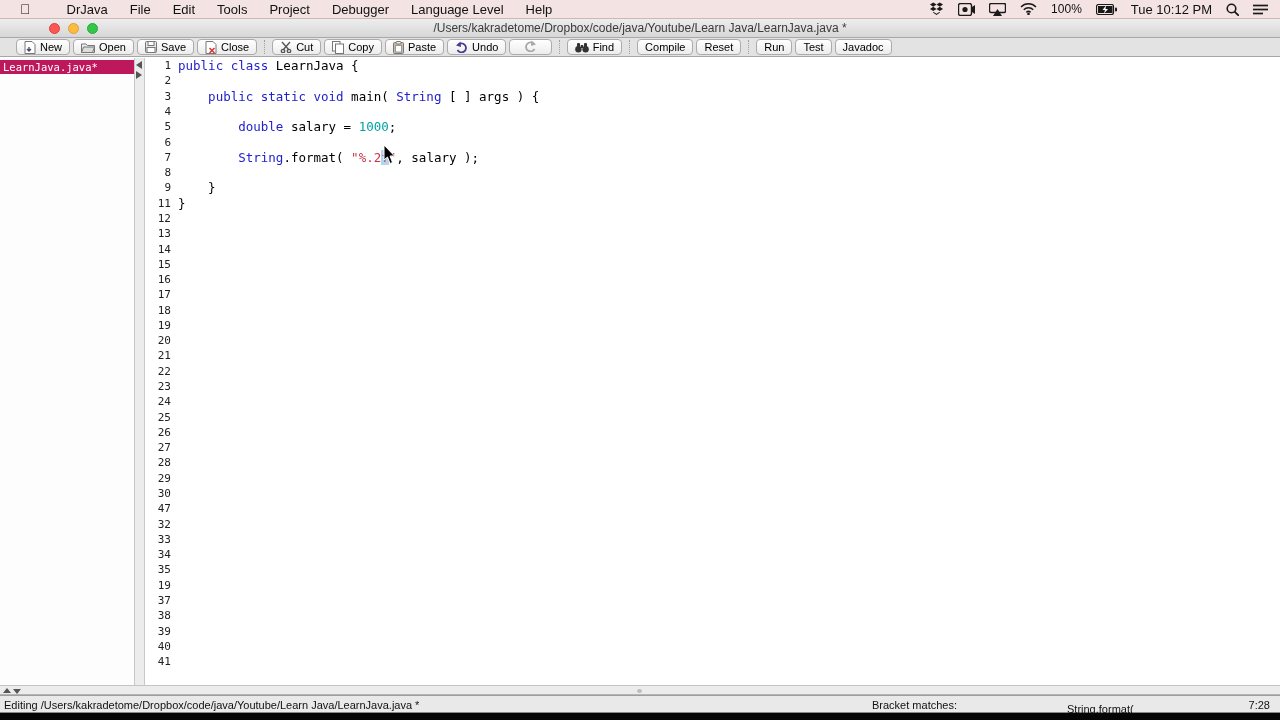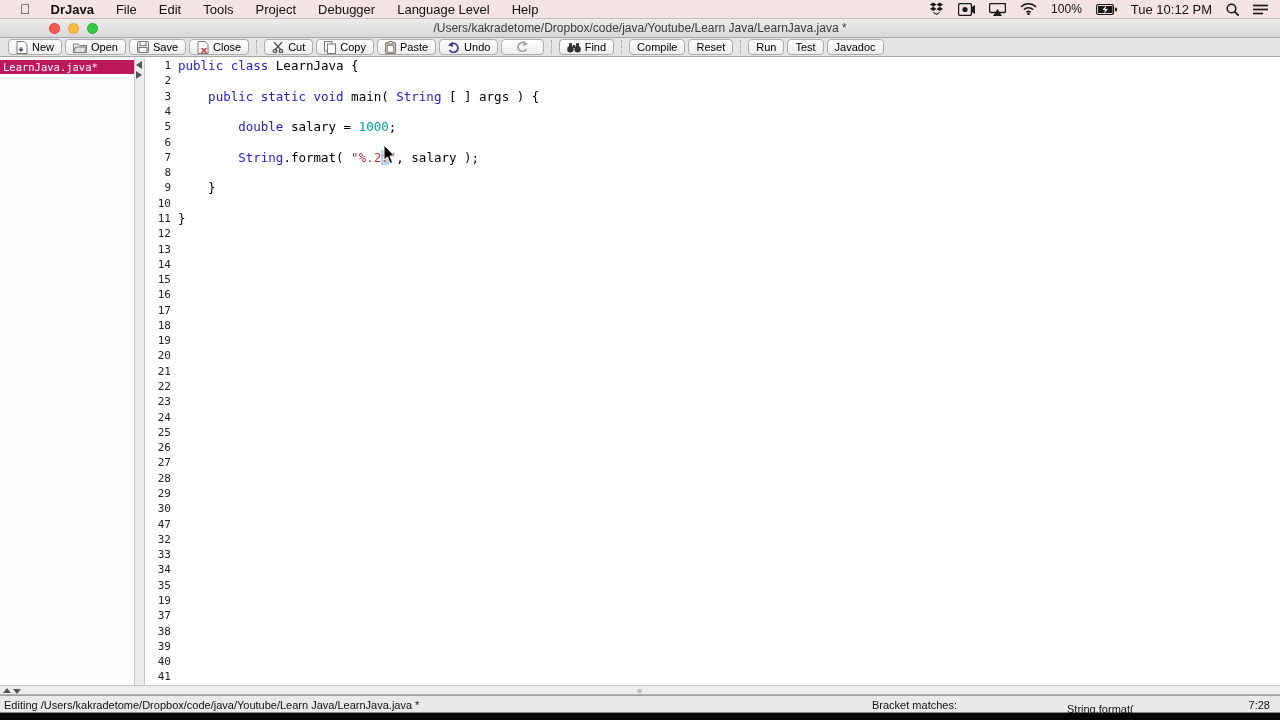--- a/index.html
+++ b/index.html
@@ -10,21 +10,21 @@
     background:#000;
   }
   
   .menubar {
     position:absolute; top:0; left:0; width:1280px; height:19px;
     background:#f4e3e3; border-bottom:1px solid #cbb9b9;
     display:flex; align-items:center; font-size:13px; color:#111;
   }
   .menubar .apple { margin-left:20px; font-size:14px; }
   .mb-item { margin-left:22px; white-space:nowrap; }
-  .mb-item.bold { font-weight:bold; margin-left:20px; }
+  .mb-item.bold { font-weight:normal; margin-left:36px; }
   .mb-right { margin-left:auto; display:flex; align-items:center; gap:14px; margin-right:12px; }
   .mb-right svg { display:block; }
   .mb-batt-label { font-size:12px; }
   .mb-clock { font-size:13px; }
   
   .window { position:absolute; top:19px; left:0; width:1280px; height:694px; background:#fff; }
   .titlebar {
     position:absolute; top:0; left:0; width:100%; height:19px;
     background:linear-gradient(#ededed,#d7d7d7); border-bottom:1px solid #a9a9a9;
     display:flex; align-items:center;padding-left:40px;
@@ -35,21 +35,21 @@
   .tl-yellow { background:#fdbc40; border:1px solid #de9f33; }
   .tl-green { background:#33c748; border:1px solid #27aa35; }
   .title-text {
     position:absolute; left:0; right:0; text-align:center;
     font-size:12px; color:#3a3a3a; pointer-events:none;
   }
   
   .toolbar {
     position:absolute; top:19px; left:0; width:100%; height:19px;
     background:#e3e3e3; border-bottom:1px solid #a6a6a6;
-    display:flex; align-items:center; padding-left:8px;
+    display:flex; align-items:center; padding-left:16px;
   }
   .tb-group { display:flex; align-items:center; gap:3px; }
   .tb-sep { width:1px; height:14px; border-left:1px dotted #9d9d9d; margin:0 7px; }
   .tb-btn {
     display:flex; align-items:center; gap:4px; height:16px;
     background:linear-gradient(#ffffff,#ececec);
     border:1px solid #ababab; border-radius:4px;
     font-size:11px; color:#000; padding:0 7px; white-space:nowrap;
     font-family:"Liberation Sans", sans-serif;
   }
@@ -348,21 +348,20 @@
       <div class="editor" id="editor">
           <div class="code-row"><span class="gutter-num">1</span><span class="code-text"><span class="tok-kw">public class</span><span class=""> LearnJava {</span></span></div>
           <div class="code-row"><span class="gutter-num">2</span><span class="code-text"></span></div>
           <div class="code-row"><span class="gutter-num">3</span><span class="code-text"><span class="">    </span><span class="tok-kw">public static void</span><span class=""> main( </span><span class="tok-kw">String</span><span class=""> [ ] args ) {</span></span></div>
           <div class="code-row"><span class="gutter-num">4</span><span class="code-text"></span></div>
           <div class="code-row"><span class="gutter-num">5</span><span class="code-text"><span class="">        </span><span class="tok-kw">double</span><span class=""> salary = </span><span class="tok-num">1000</span><span class="">;</span></span></div>
           <div class="code-row"><span class="gutter-num">6</span><span class="code-text"></span></div>
           <div class="code-row"><span class="gutter-num">7</span><span class="code-text"><span class="">        </span><span class="tok-kw">String</span><span class="">.format( </span><span class="tok-str">"%.2</span><span class="tok-str tok-sel">f</span><span class="tok-str">"</span><span class="">, salary );</span></span></div>
           <div class="code-row"><span class="gutter-num">8</span><span class="code-text"></span></div>
           <div class="code-row"><span class="gutter-num">9</span><span class="code-text"><span class="">    }</span></span></div>
-          <div class="code-row"><span class="gutter-num">10</span><span class="code-text"></span></div>
           <div class="code-row"><span class="gutter-num">11</span><span class="code-text"><span class="">}</span></span></div>
           <div class="code-row"><span class="gutter-num">12</span><span class="code-text"></span></div>
           <div class="code-row"><span class="gutter-num">13</span><span class="code-text"></span></div>
           <div class="code-row"><span class="gutter-num">14</span><span class="code-text"></span></div>
           <div class="code-row"><span class="gutter-num">15</span><span class="code-text"></span></div>
           <div class="code-row"><span class="gutter-num">16</span><span class="code-text"></span></div>
           <div class="code-row"><span class="gutter-num">17</span><span class="code-text"></span></div>
           <div class="code-row"><span class="gutter-num">18</span><span class="code-text"></span></div>
           <div class="code-row"><span class="gutter-num">19</span><span class="code-text"></span></div>
           <div class="code-row"><span class="gutter-num">20</span><span class="code-text"></span></div>

